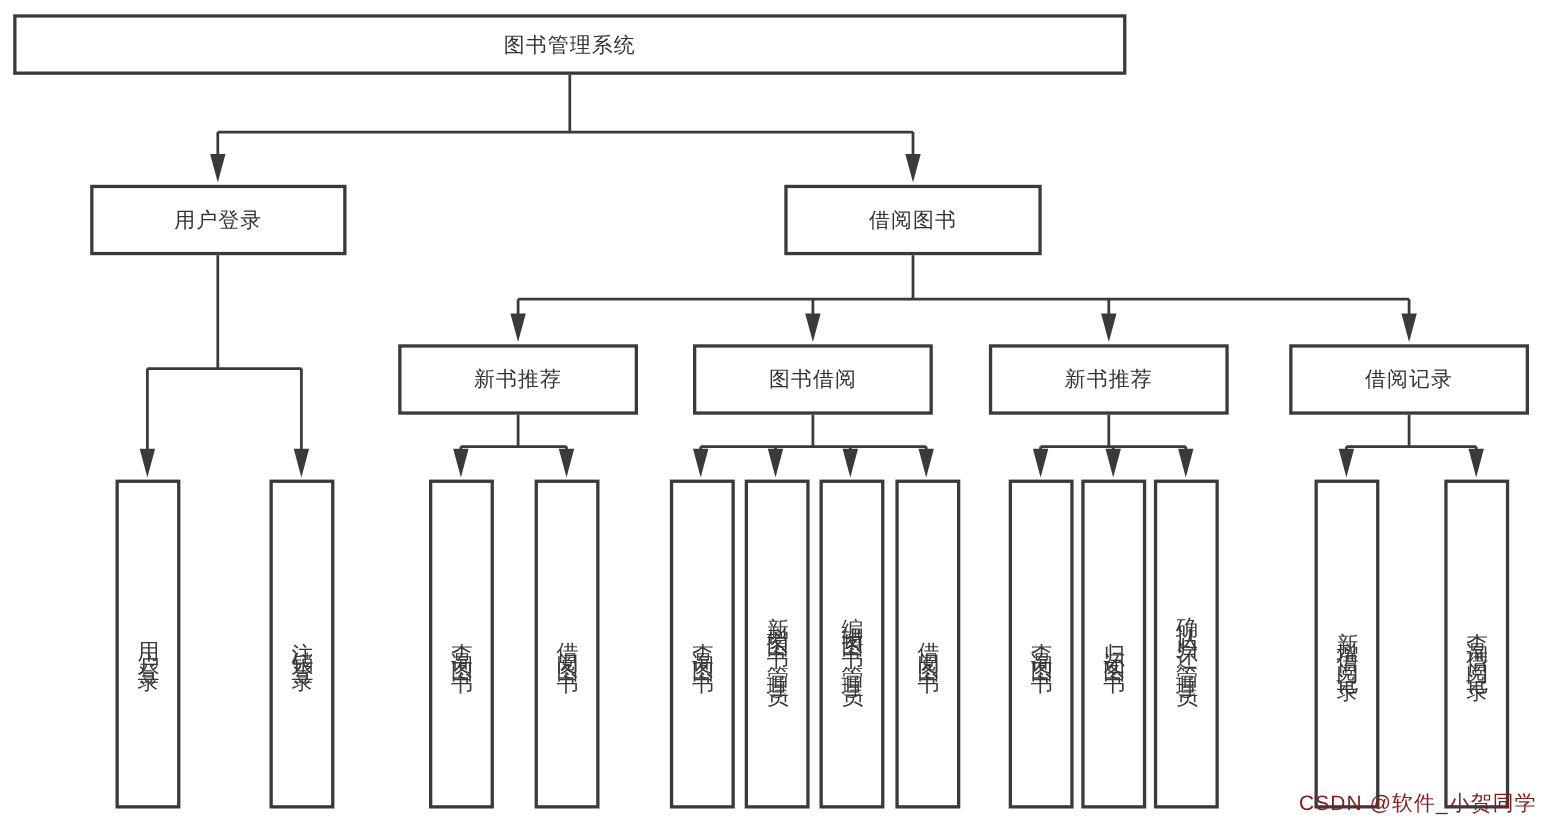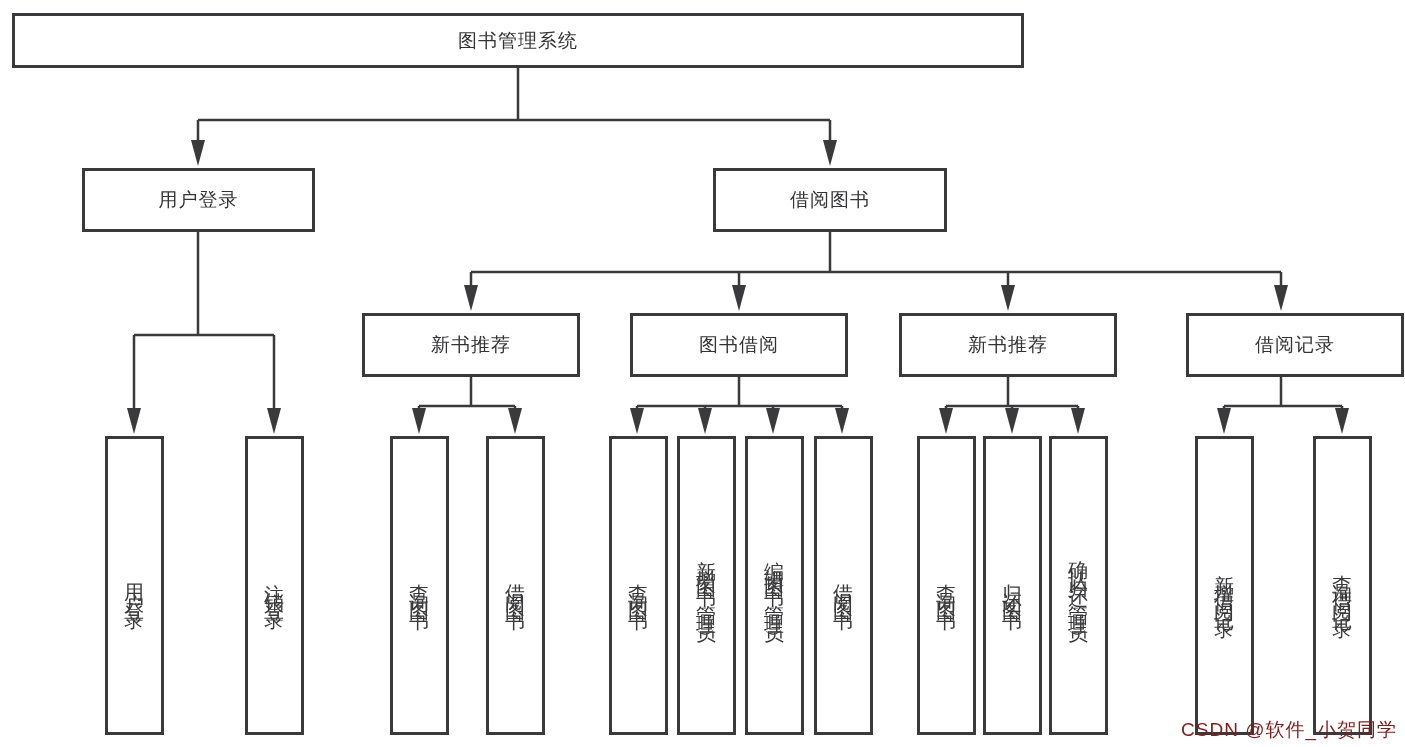--- a/index.html
+++ b/index.html
@@ -38,21 +38,21 @@
     color: #38383a;
   }
   
   .n-root   { left: 12px;  top: 13px;  width: 1012px; height: 55px; font-size: 19px; }
   .n-user   { left: 82px;  top: 168px; width: 233px;  height: 64px; }
   .n-mgmt   { left: 713px; top: 168px; width: 234px;  height: 64px; }
   .n-l3     { top: 313px;  width: 218px; height: 64px; }
   .n-newrec { left: 362px; }
   .n-borrow { left: 630px; }
   .n-cur    { left: 899px; }
-  .n-rec    { left: 1172px; margin-left: 14px; }
+  .n-rec    { left: 1172px; }
 
   .lf-u1 { left: 105px; }
   .lf-u2 { left: 245px; }
   .lf-n1 { left: 390px; }
   .lf-n2 { left: 486px; }
   .lf-b1 { left: 609px; width: 56px; }
   .lf-b2 { left: 677px; width: 56px; }
   .lf-b3 { left: 745px; width: 56px; }
   .lf-b4 { left: 814px; width: 56px; }
   .lf-c1 { left: 917px; }

